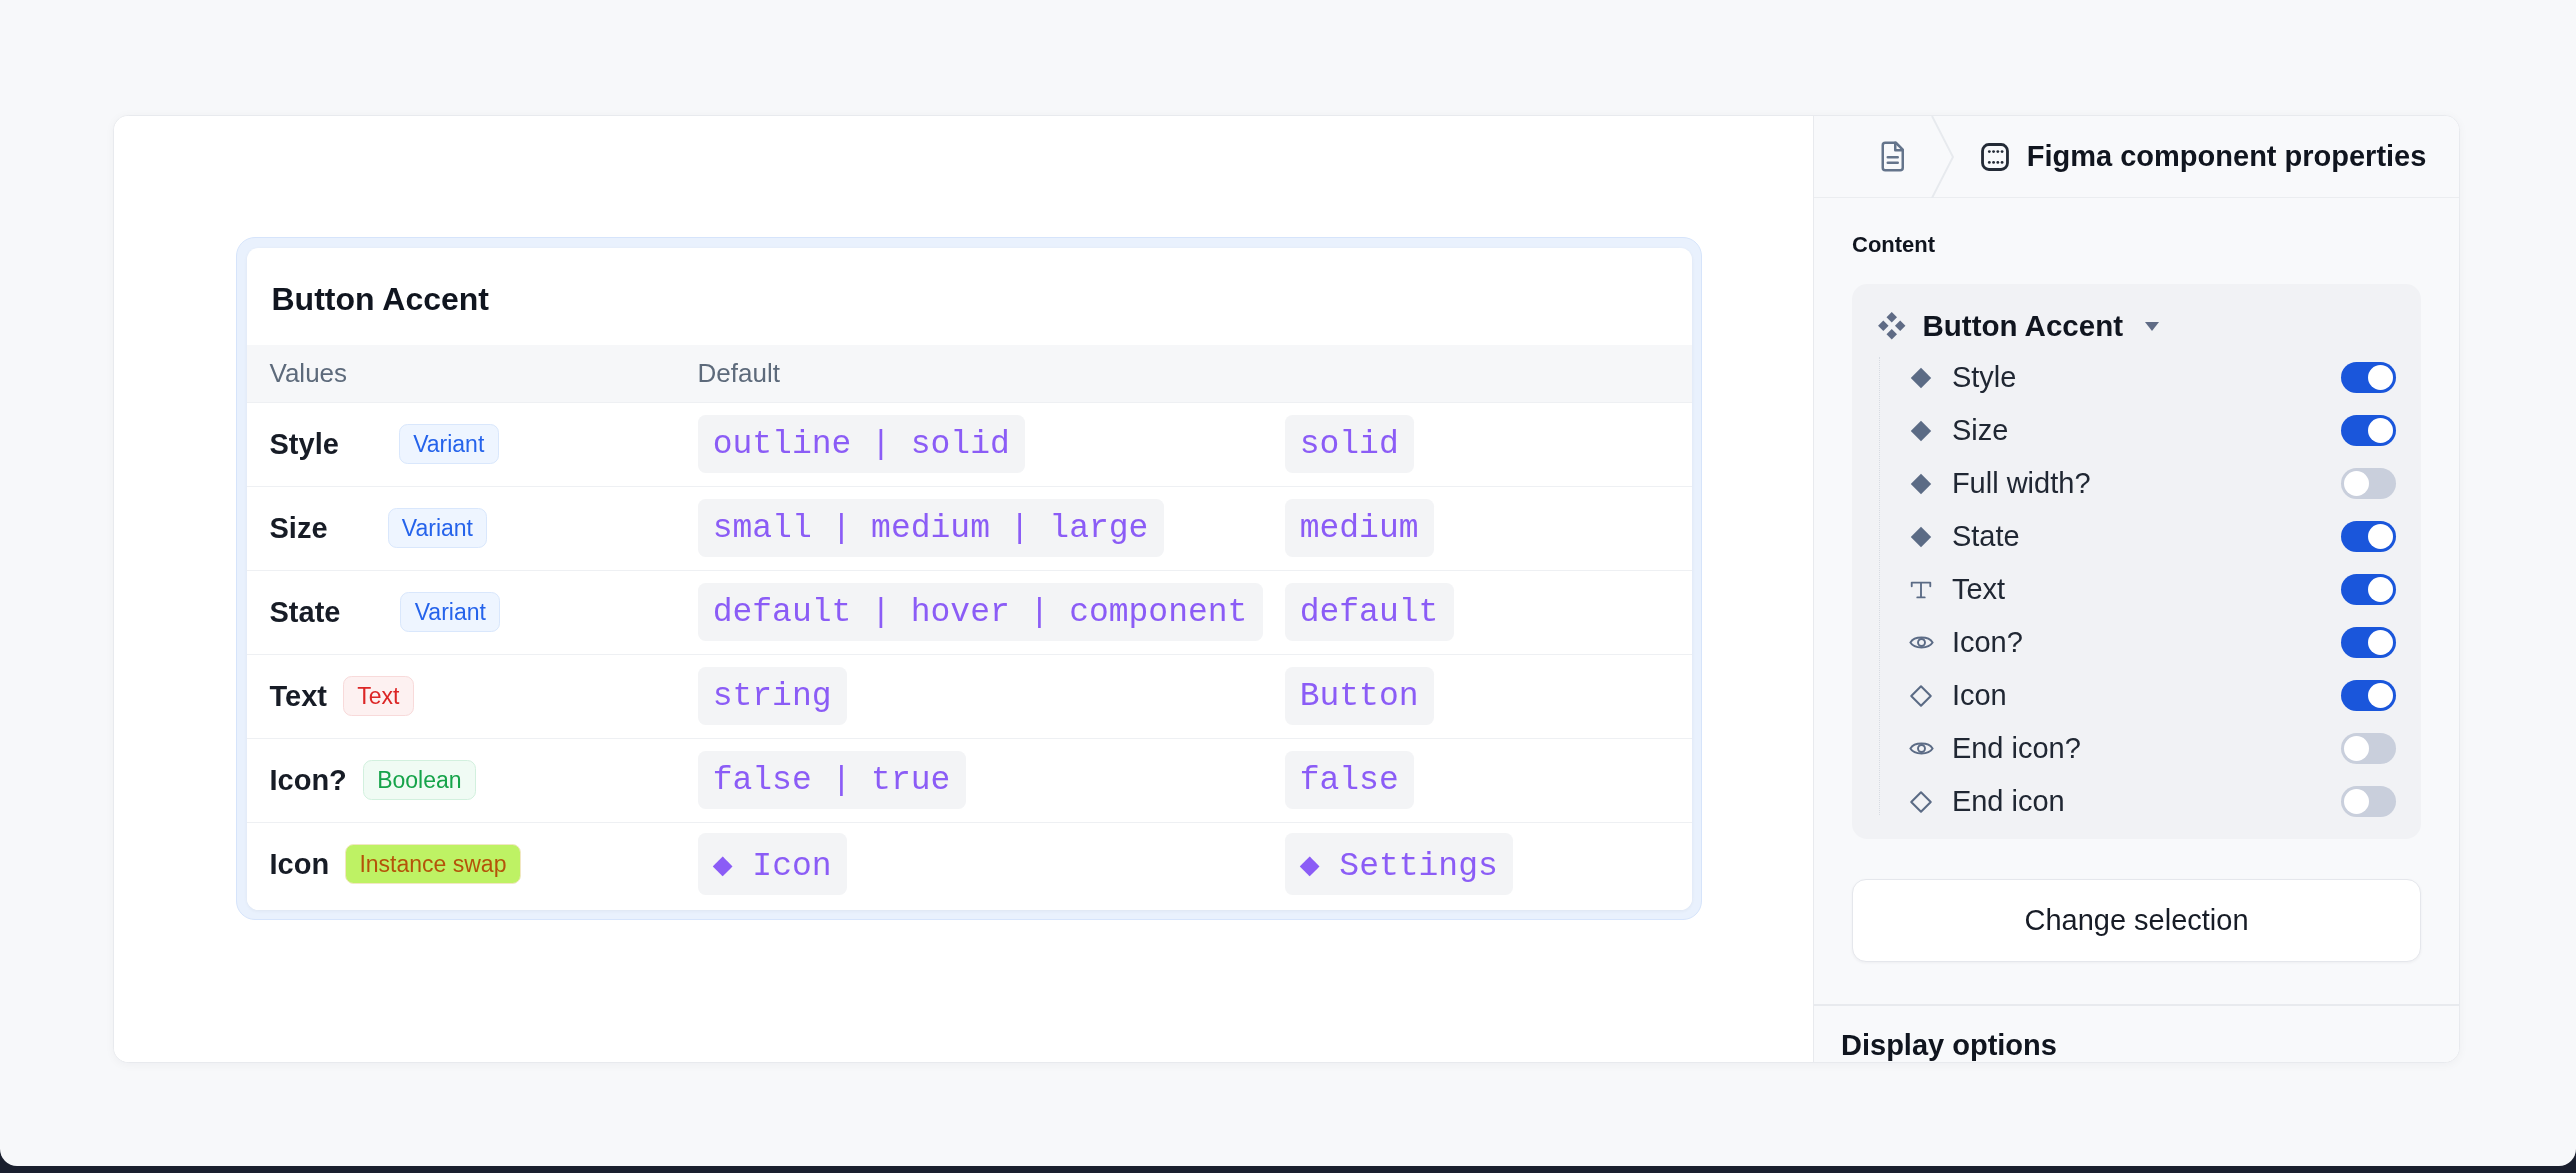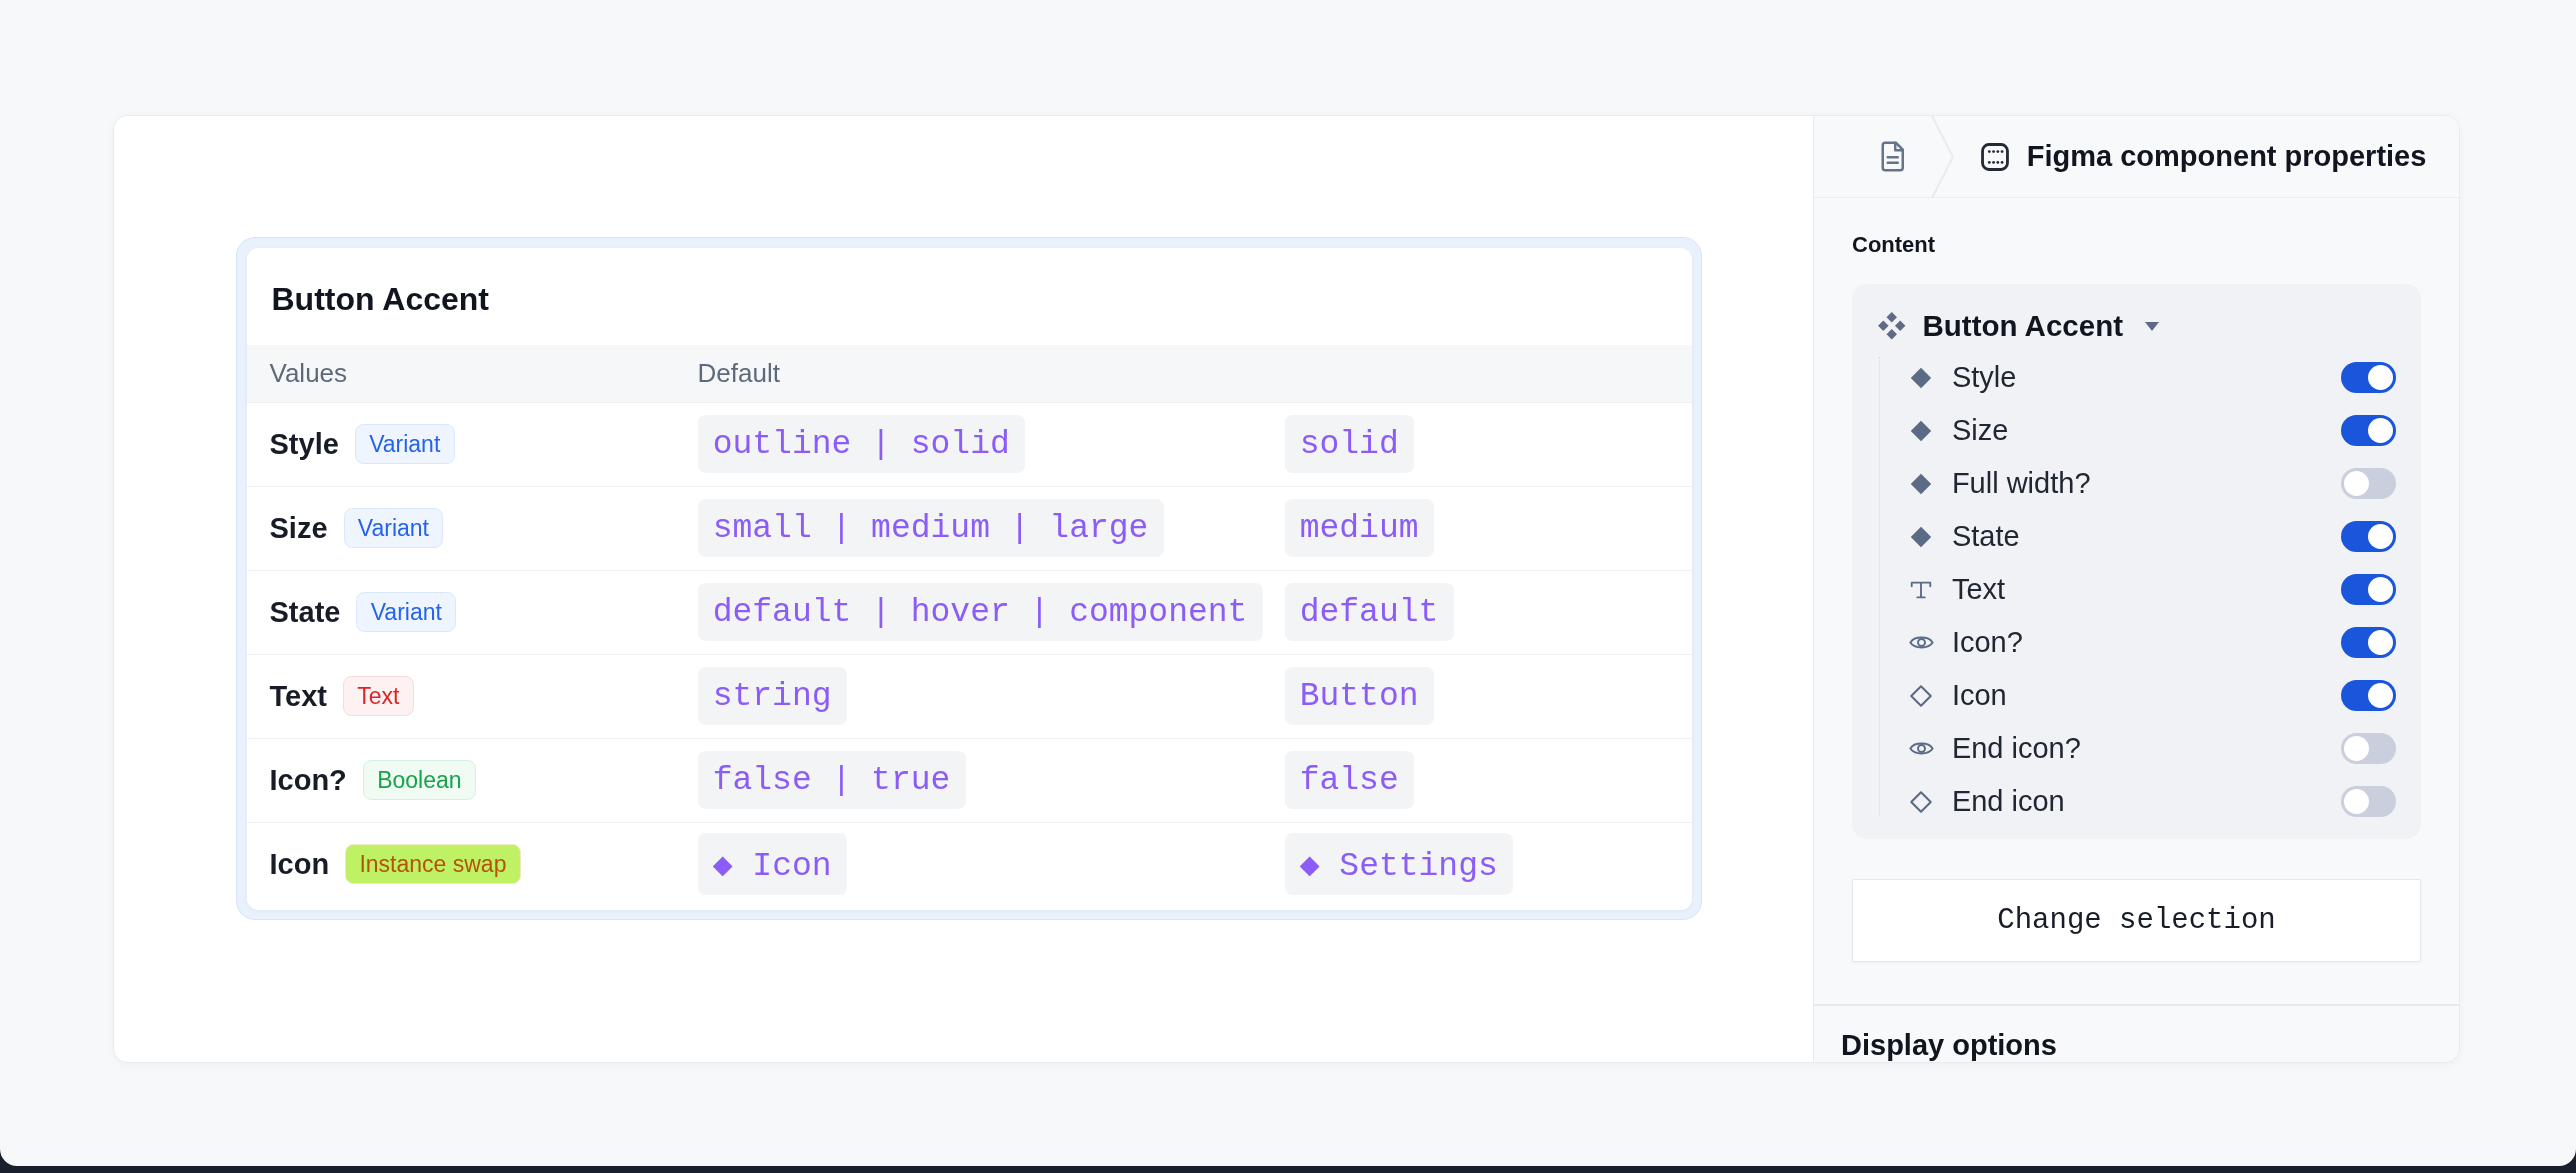--- a/index.html
+++ b/index.html
@@ -32,21 +32,21 @@
     display:grid; grid-template-columns:428px 587px 1fr; align-items:center; padding:0 23px;
   }
   .thead { height:57px; background:#f6f7f9; color:#5d6a7b; font-size:26px; font-weight:400; }
   .trow { height:84px; border-top:1.9px solid #eef0f3; background:#fff; }
   .trow:first-of-type { border-top:none; }
 
   .prop-cell { display:flex; align-items:center; gap:16px; }
   .prop-label { font-size:29px; font-weight:600; color:#171c26; }
 
   .badge { font-size:23px; font-weight:500; line-height:1; padding:7.6px 13.3px; border-radius:8.6px; border:1.9px solid; white-space:nowrap; }
-  .badge-variant  { color:#2563eb; background:#eef5ff; border-color:#d9e7fc; }
+  .badge-variant  { color:#2563eb; background:#eef5ff; border-color:#d9e7fc;margin-left:44px; }
   .badge-text     { color:#dc2626; background:#fdf1f1; border-color:#f8dada; }
   .badge-boolean  { color:#16a34a; background:#f0fbf4; border-color:#d2f0de; }
   .badge-instance { color:#b45309; background:#bef264; border-color:#f2e7c3; }
 
   .chip {
     display:inline-block; font-family:Liberation Mono, monospace; font-size:33px; color:#8b5cf6;
     background:#f3f4f6; border-radius:7.6px; padding:10.5px 15.2px; white-space:nowrap;
   }
 
   
@@ -75,22 +75,22 @@
   .tree-row { height:53px; display:flex; align-items:center; padding-left:29px; }
   .tree-row .row-icon { width:27px; display:flex; justify-content:center; }
   .tree-row .row-label { margin-left:17px; font-size:29px; font-weight:400; color:#2027335; color:#202733; }
 
   .toggle { margin-left:auto; width:55px; height:30.5px; border-radius:16px; background:#c9cfdc; position:relative; display:inline-block; cursor:pointer; }
   .toggle .knob { position:absolute; top:2.9px; left:2.9px; width:25px; height:25px; border-radius:50%; background:#ffffff; }
   .toggle.on { background:#1a56db; }
   .toggle.on .knob { left:auto; right:2.9px; }
 
   .change-btn {
-    margin:40px 38px 0 38px; height:84px; background:#ffffff; border:1.9px solid #e5e7ec; border-radius:2px;
-    font-family:Liberation Mono, monospace; font-size:29px; font-weight:500; color:#171c26;
+    margin:40px 38px 0 38px; height:84px; background:#ffffff; border:1.9px solid #e5e7ec; border-radius:14px;
+    font-family:Liberation Sans, sans-serif; font-size:29px; font-weight:500; color:#171c26;
     display:flex; align-items:center; justify-content:center; cursor:pointer;
     box-shadow:0 1px 2.9px rgba(30,41,59,.05);
   }
 
   .panel-divider { margin-top:42px; height:1.9px; background:#e8eaee; flex:0 0 1.9px; }
   .display-heading { margin:23px 0 0 27px; font-size:29px; font-weight:600; color:#10151f; }
 
   svg { display:block; }
 </style>
 </head>

